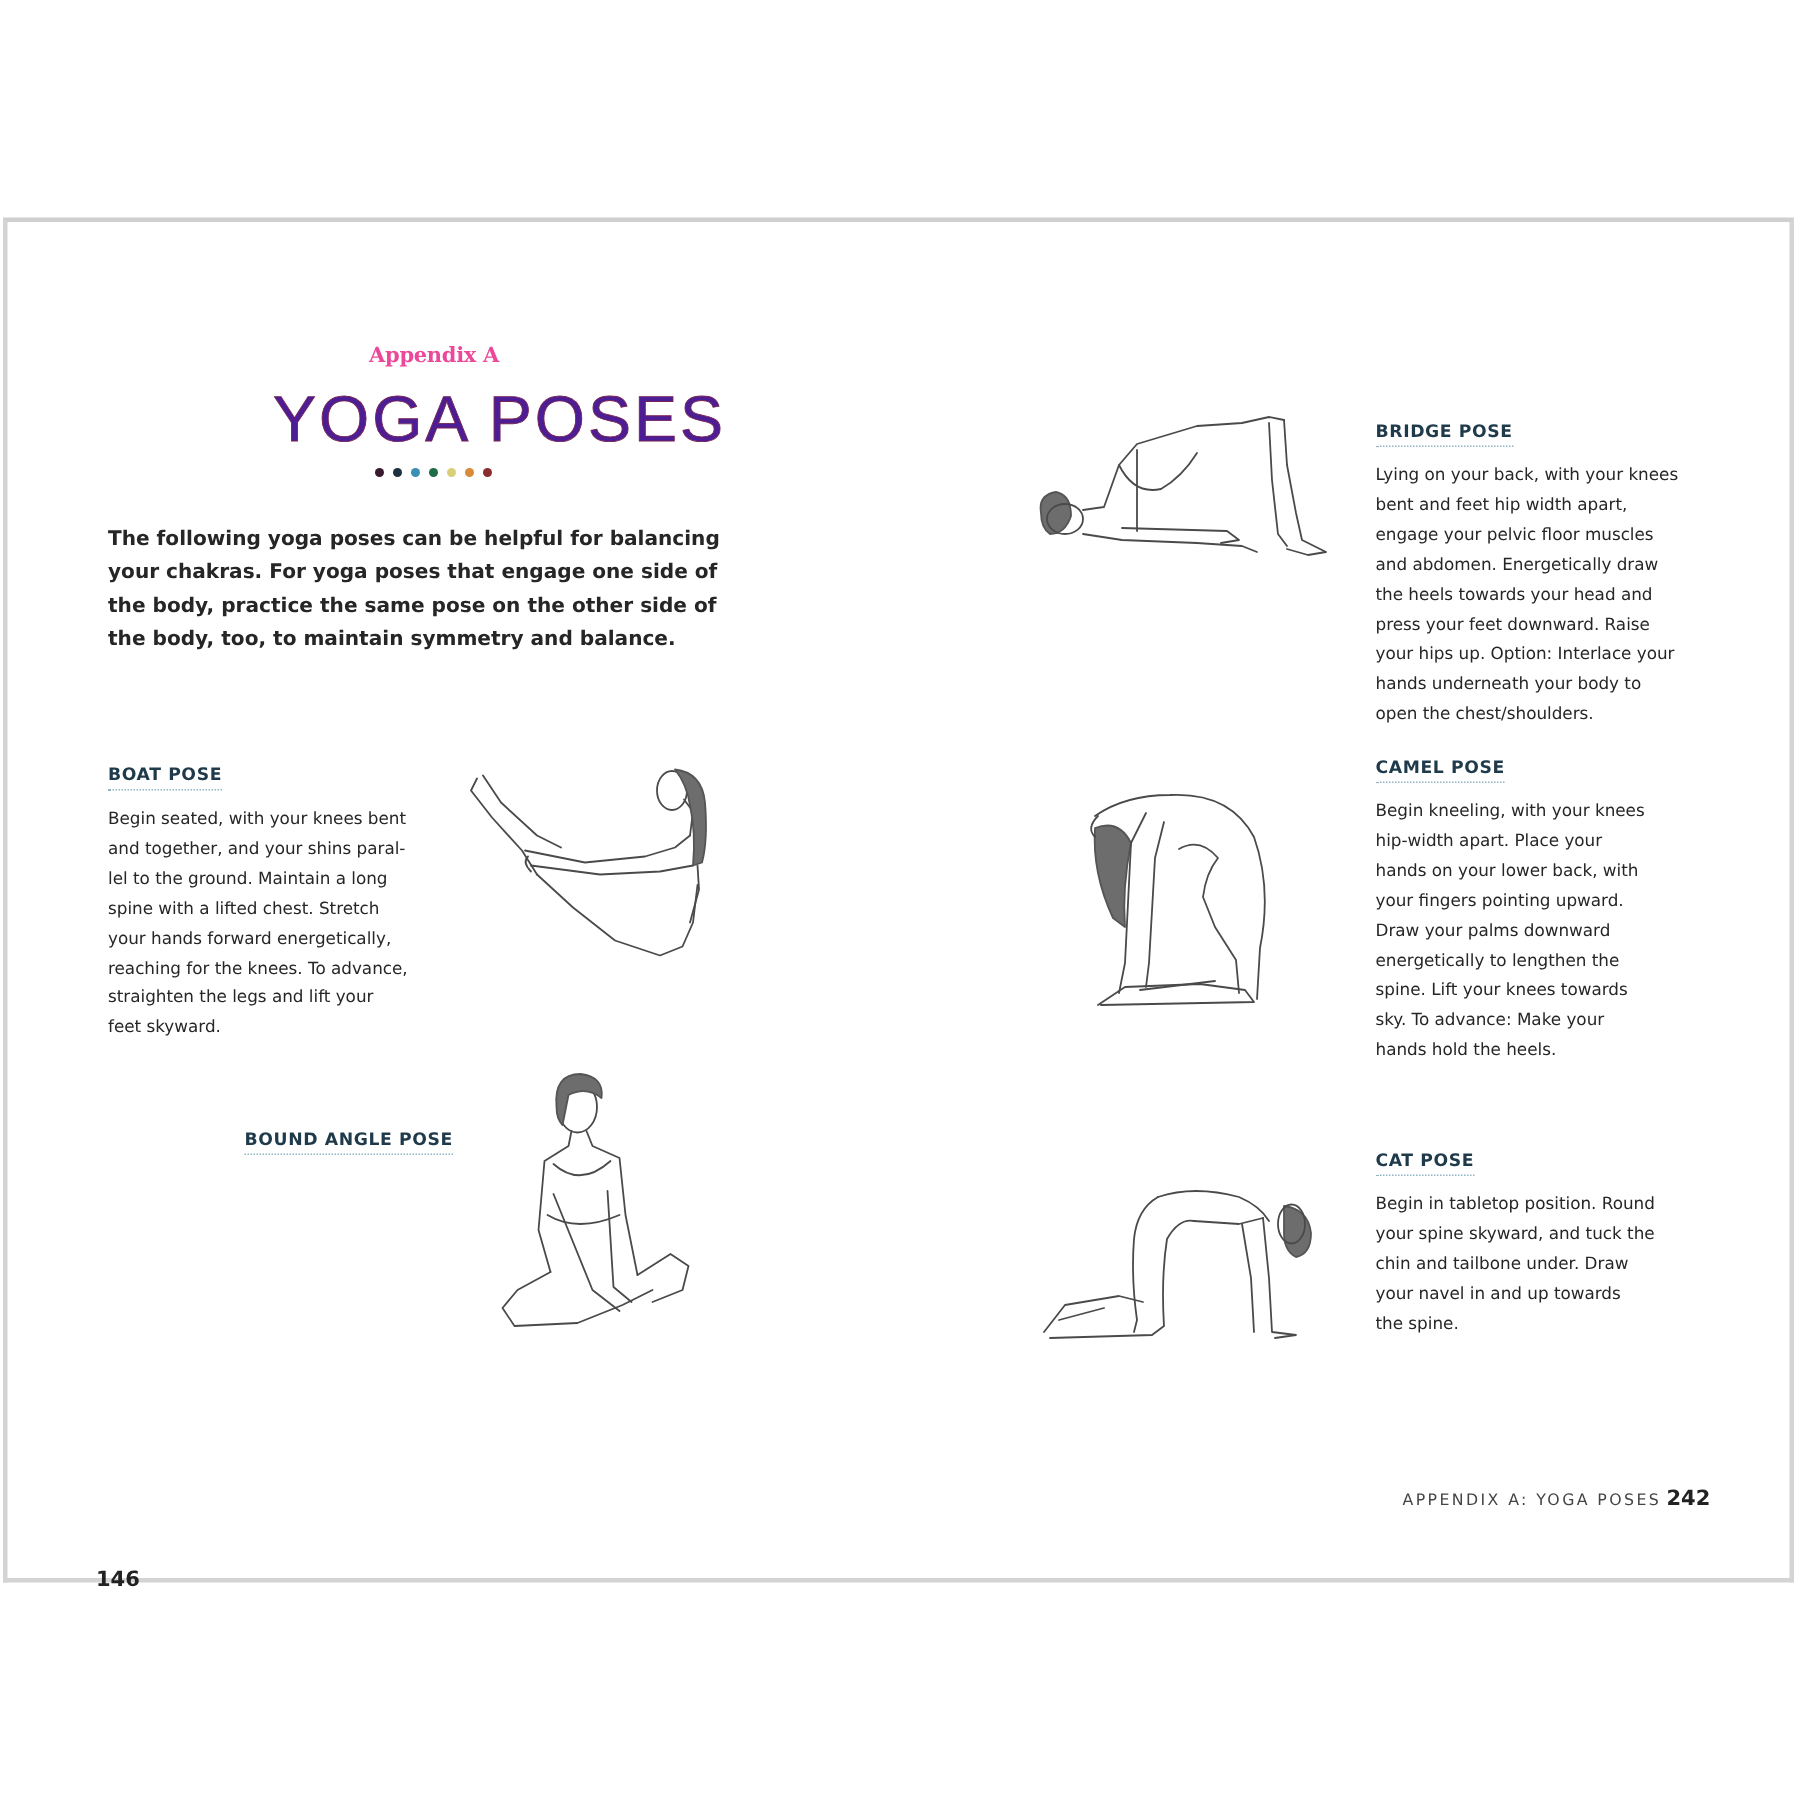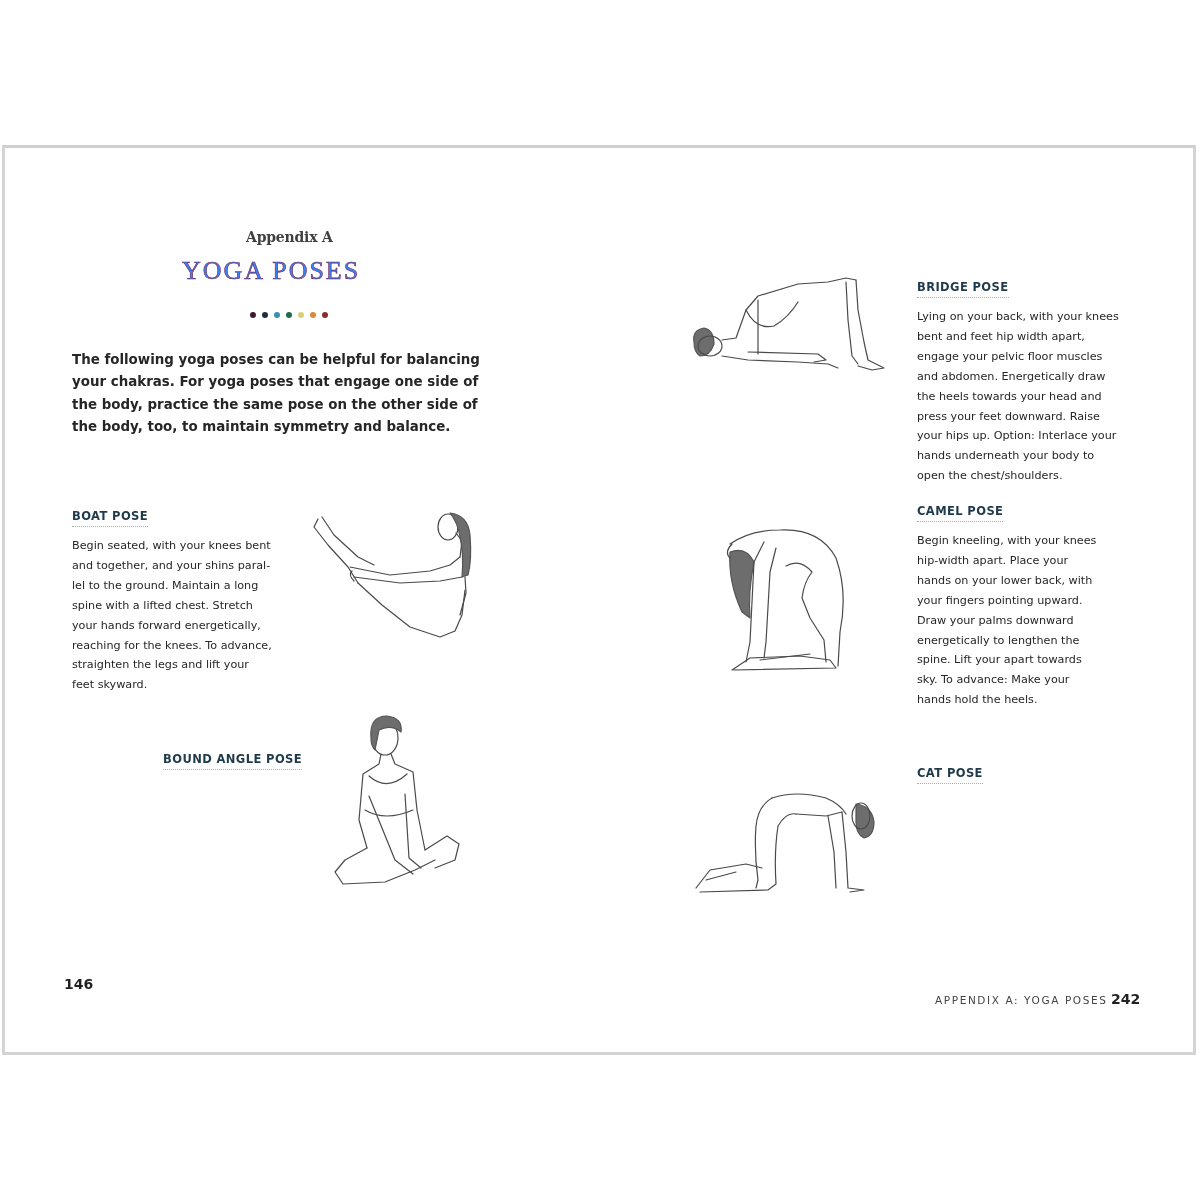--- a/index.html
+++ b/index.html
@@ -6,25 +6,25 @@
   body { width: 1200px; height: 1200px; position: relative; overflow: hidden; font-family: "DejaVu Sans", sans-serif; color: #2b2b2b; }
   .spread {
     position: absolute; left: 2px; top: 145px; width: 1194px; height: 910px;
     border-top: 3px solid #cfcfcf; border-left: 3px solid #d4d4d4;
     border-bottom: 3px solid #d4d4d4; border-right: 3px solid #d4d4d4;
     background: #ffffff; box-sizing: border-box;
   }
   .abs { position: absolute; }
   .appendix-label {
     left: 246px; top: 229px; font-family: "DejaVu Serif", serif; font-weight: bold;
-    font-size: 14px; color: #404040; letter-spacing: -0.2px;
+    font-size: 14px; color: #ec4899; letter-spacing: -0.2px;
   }
   .page-title {
-    left: 182px; top: 256px; font-family: Liberation Serif, serif;
-    font-size: 26px; letter-spacing: 2px; color: #3b82f6; font-weight: normal;
+    left: 182px; top: 256px; font-family: Liberation Sans, sans-serif;
+    font-size: 43px; letter-spacing: 2px; color: #4c1d95; font-weight: normal;
     -webkit-text-stroke: 0.6px #772350;
   }
   .dots { left: 250px; top: 312px; display: flex; gap: 6px; }
   .dot { width: 6px; height: 6px; border-radius: 50%; }
   .intro {
     left: 72px; top: 349px; width: 410px; font-size: 13.4px; line-height: 22.3px; color: #262626; font-weight: bold;
   }
   .pose-heading {
     font-size: 11.5px; font-weight: bold; letter-spacing: 0.4px; color: #1f3a4a;
     display: inline-block; padding-bottom: 3px;
@@ -90,21 +90,21 @@
   <path d="M56 44 L54 54 L38 64 L34 110 L42 138"></path>
   <path d="M66 44 L70 54 L88 62 L92 100 L100 140"></path>
   <path d="M44 66 Q62 82 82 64"></path>
   <path d="M40 100 Q60 112 88 100"></path>
   <path d="M42 138 L20 150 L10 162 L18 174 L60 172 L90 160 L110 150"></path>
   <path d="M100 140 L122 126 L134 134 L130 150 L110 158"></path>
   <path d="M44 86 L70 150 L88 164"></path>
   <path d="M80 84 L84 148 L96 158"></path>
 </svg>
 
-<div class="abs folio" style="left:64px; top:976px;text-align:center;">146</div>
+<div class="abs folio" style="left:64px; top:1045px;text-align:center;">146</div>
 
 <div class="abs" style="left:917px; top:242px; width:240px;margin-top:34px;">
   <div class="pose-heading">BRIDGE POSE</div>
   <div class="pose-text">
       <div>Lying on your back, with your knees</div>
       <div>bent and feet hip width apart,</div>
       <div>engage your pelvic floor muscles</div>
       <div>and abdomen. Energetically draw</div>
       <div>the heels towards your head and</div>
       <div>press your feet downward. Raise</div>
@@ -127,38 +127,45 @@
 
 <div class="abs" style="left:917px; top:500px; width:240px;">
   <div class="pose-heading">CAMEL POSE</div>
   <div class="pose-text">
       <div>Begin kneeling, with your knees</div>
       <div>hip-width apart. Place your</div>
       <div>hands on your lower back, with</div>
       <div>your fingers pointing upward.</div>
       <div>Draw your palms downward</div>
       <div>energetically to lengthen the</div>
-      <div>spine. Lift your apart towards</div>
+      <div>spine. Lift your knees towards</div>
       <div>sky. To advance: Make your</div>
       <div>hands hold the heels.</div>
     </div>
 </div>
 <svg class="illus" style="left:720px; top:522px;" width="135" height="150" viewBox="0 0 135 150">
   <path d="M10 22 Q30 8 60 8 Q100 6 116 36 Q128 70 120 110 L118 144"></path>
   <path class="hair" d="M10 30 Q8 60 22 90 L30 96 Q28 70 34 40 Q26 24 10 30 Z"></path>
   <path d="M12 22 Q4 30 10 36"></path>
   <path d="M44 20 L34 40 L30 120 L26 140"></path>
   <path d="M56 26 L50 50 L46 120 L44 136"></path>
   <path d="M66 44 Q80 36 92 50 Q84 60 82 76 L90 96 L104 118 L106 140"></path>
   <path d="M12 148 L30 136 L80 134 L110 138 L116 146 L14 148"></path>
   <path d="M40 138 L90 132"></path>
 </svg>
 
 <div class="abs" style="left:917px; top:762px; width:240px;">
   <div class="pose-heading">CAT POSE</div>
+  <div class="pose-text">
+      <div>Begin in tabletop position. Round</div>
+      <div>your spine skyward, and tuck the</div>
+      <div>chin and tailbone under. Draw</div>
+      <div>your navel in and up towards</div>
+      <div>the spine.</div>
+    </div>
 </div>
 <svg class="illus" style="left:686px; top:792px;" width="200" height="105" viewBox="0 0 200 105">
   <path d="M86 6 Q110 -2 140 6 Q154 12 160 22"></path>
   <path d="M86 6 Q72 14 70 34 Q68 60 72 88 L70 96"></path>
   <path d="M110 22 Q100 20 92 34 Q88 60 90 92 L82 98 L14 100"></path>
   <path d="M110 22 L140 24 L156 20"></path>
   <path class="hair" d="M170 12 Q186 14 188 30 Q188 44 178 46 Q170 42 170 30 Z"></path>
   <ellipse cx="175" cy="24" rx="9" ry="13"></ellipse>
   <path d="M156 20 L160 60 L162 96 L178 98 L164 100"></path>
   <path d="M142 24 L148 60 L150 96"></path>

